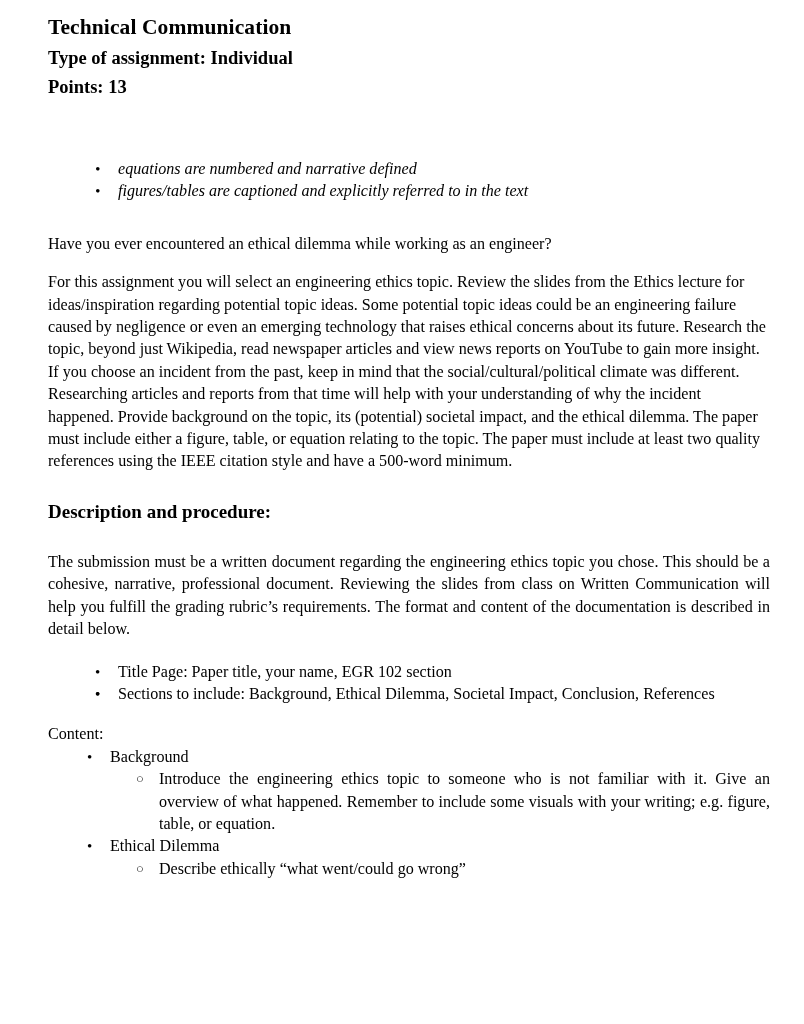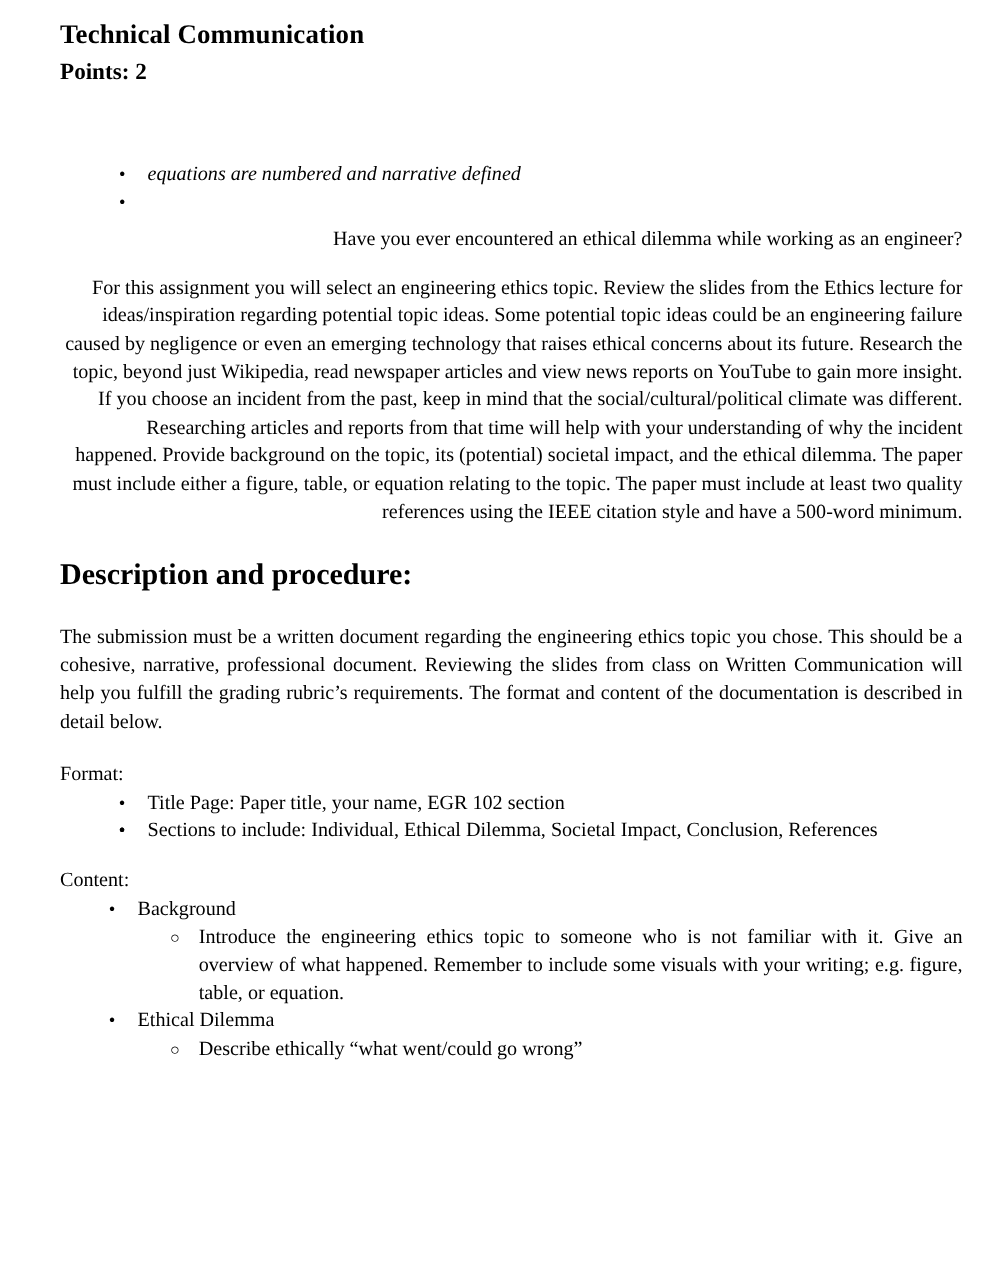--- a/index.html
+++ b/index.html
@@ -37,38 +37,38 @@
     margin: 0 0 2px 0;
     letter-spacing: 0.1px;
   }
   .sub-head {
     font-size: 18.5px;
     font-weight: bold;
     line-height: 29px;
     margin: 0;
   }
   .section-head {
-    font-size: 24px;
+    font-size: 19px;
     font-weight: bold;
     line-height: 26px;
     margin: 0;
   }
 
   
   p {
     margin: 0;
     font-size: 16.1px;
     line-height: 22.4px;
   }
   .justified {
     text-align: justify;
     text-justify: inter-word;
   }
   .ragged {
-    text-align: right;
+    text-align: left;
   }
   .defn-term {
     font-weight: bold;
   }
   .defn-body {
     font-style: italic;
   }
   .sp-16 { height: 16px; }
   .sp-18 { height: 18px; }
   .sp-20 { height: 20px; }
@@ -136,35 +136,37 @@
     line-height: 22.4px;
   }
 </style>
 </head>
 <body>
 
 <div class="page">
   <div class="content">
 
     <h1 class="doc-title">Technical Communication</h1>
-    <div class="sub-head">Points: 2</div>
+    <div class="sub-head">Type of assignment: Individual</div>
+    <div class="sub-head">Points: 13</div>
 
     <div class="sp-34"></div>
 
 
     <div class="sp-22"></div>
 
 
     <ul class="lvl1 indent">
       <li class="italic-item">
         <span class="bullet">•</span>
         <span>equations are numbered and narrative defined</span>
       </li>
       <li class="italic-item">
         <span class="bullet">•</span>
+        <span>figures/tables are captioned and explicitly referred to in the text</span>
       </li>
     </ul>
 
     <div class="sp-30"></div>
 
     <p class="ragged">Have you ever encountered an ethical dilemma while working as an engineer?</p>
 
     <div class="sp-16"></div>
 
     <p class="ragged">For this assignment you will select an engineering ethics topic. Review the slides from the Ethics lecture for ideas/inspiration regarding potential topic ideas. Some potential topic ideas could be an engineering failure caused by negligence or even an emerging technology that raises ethical concerns about its future. Research the topic, beyond just Wikipedia, read newspaper articles and view news reports on YouTube to gain more insight. If you choose an incident from the past, keep in mind that the social/cultural/political climate was different. Researching articles and reports from that time will help with your understanding of why the incident happened. Provide background on the topic, its (potential) societal impact, and the ethical dilemma. The paper must include either a figure, table, or equation relating to the topic. The paper must include at least two quality references using the IEEE citation style and have a 500-word minimum.</p>
@@ -172,33 +174,32 @@
     <div class="sp-26"></div>
 
     <h2 class="section-head">Description and procedure:</h2>
 
     <div class="sp-26"></div>
 
     <p class="justified">The submission must be a written document regarding the engineering ethics topic you chose. This should be a cohesive, narrative, professional document. Reviewing the slides from class on Written Communication will help you fulfill the grading rubric’s requirements. The format and content of the documentation is described in detail below.</p>
 
     <div class="sp-20"></div>
 
-    <div class="list-label">Format:</div>
 
     <ul class="lvl1 indent">
       <li>
         <span class="bullet">•</span>
         <span>Title Page:  Paper title, your name, EGR 102 section</span>
       </li>
       <li>
         <span class="bullet">•</span>
       </li>
       <li>
         <span class="bullet">•</span>
-        <span>Sections to include: Individual, Ethical Dilemma, Societal Impact, Conclusion, References</span>
+        <span>Sections to include: Background, Ethical Dilemma, Societal Impact, Conclusion, References</span>
       </li>
     </ul>
 
     <div class="sp-18"></div>
 
     <div class="list-label">Content:</div>
 
     <ul class="lvl1">
       <li>
         <span class="bullet">•</span>

